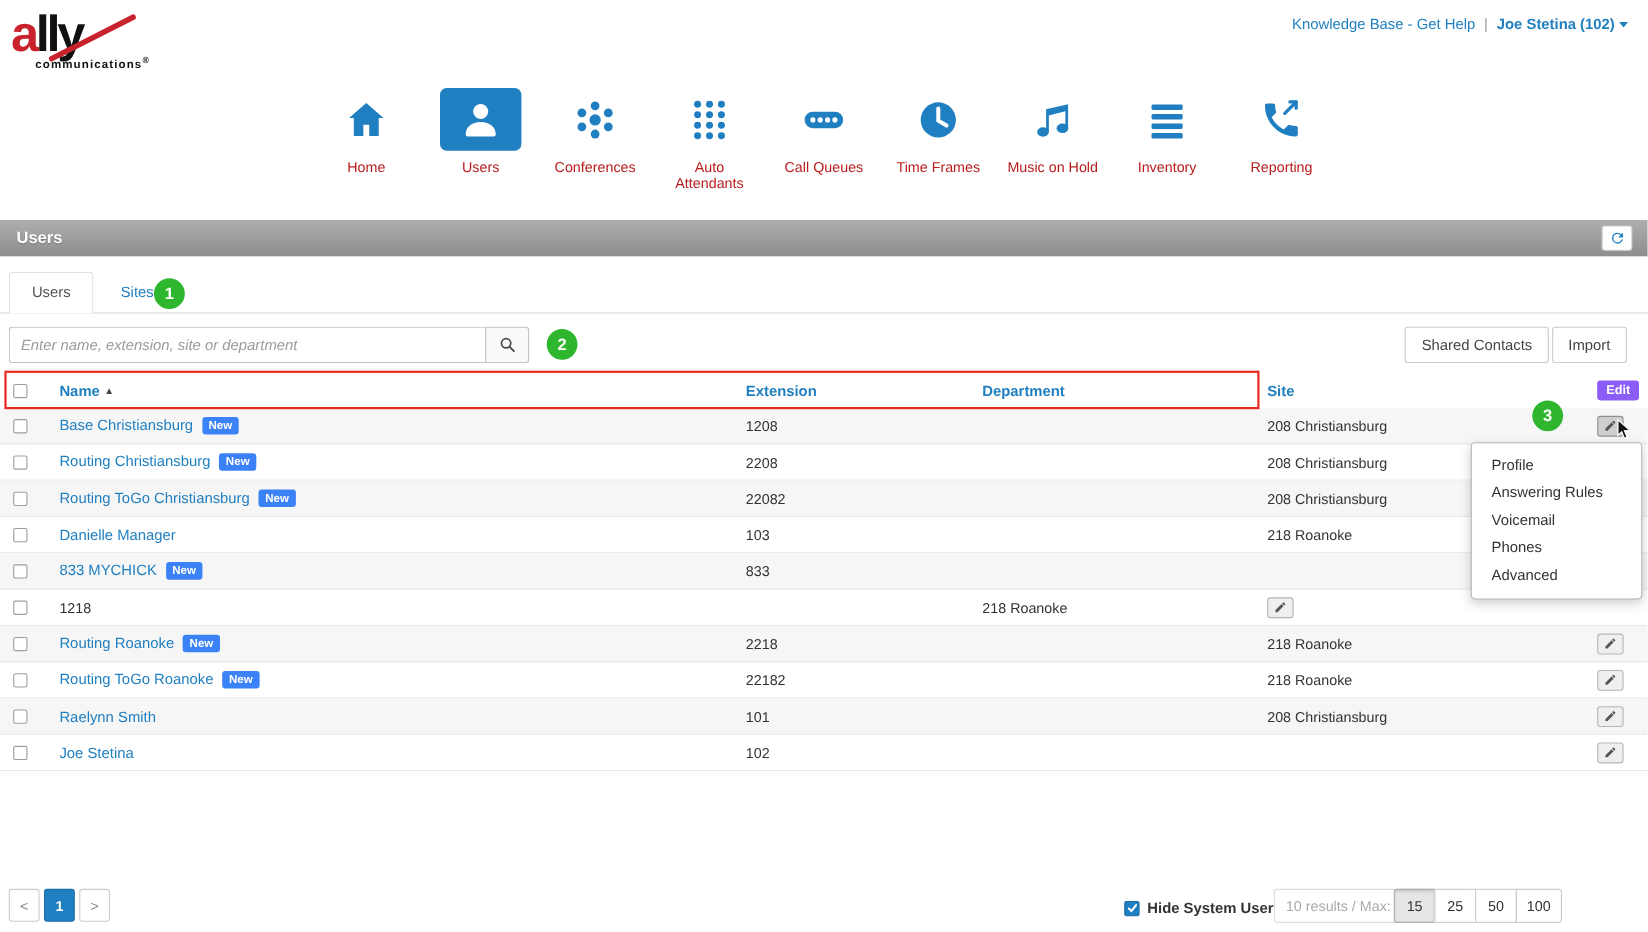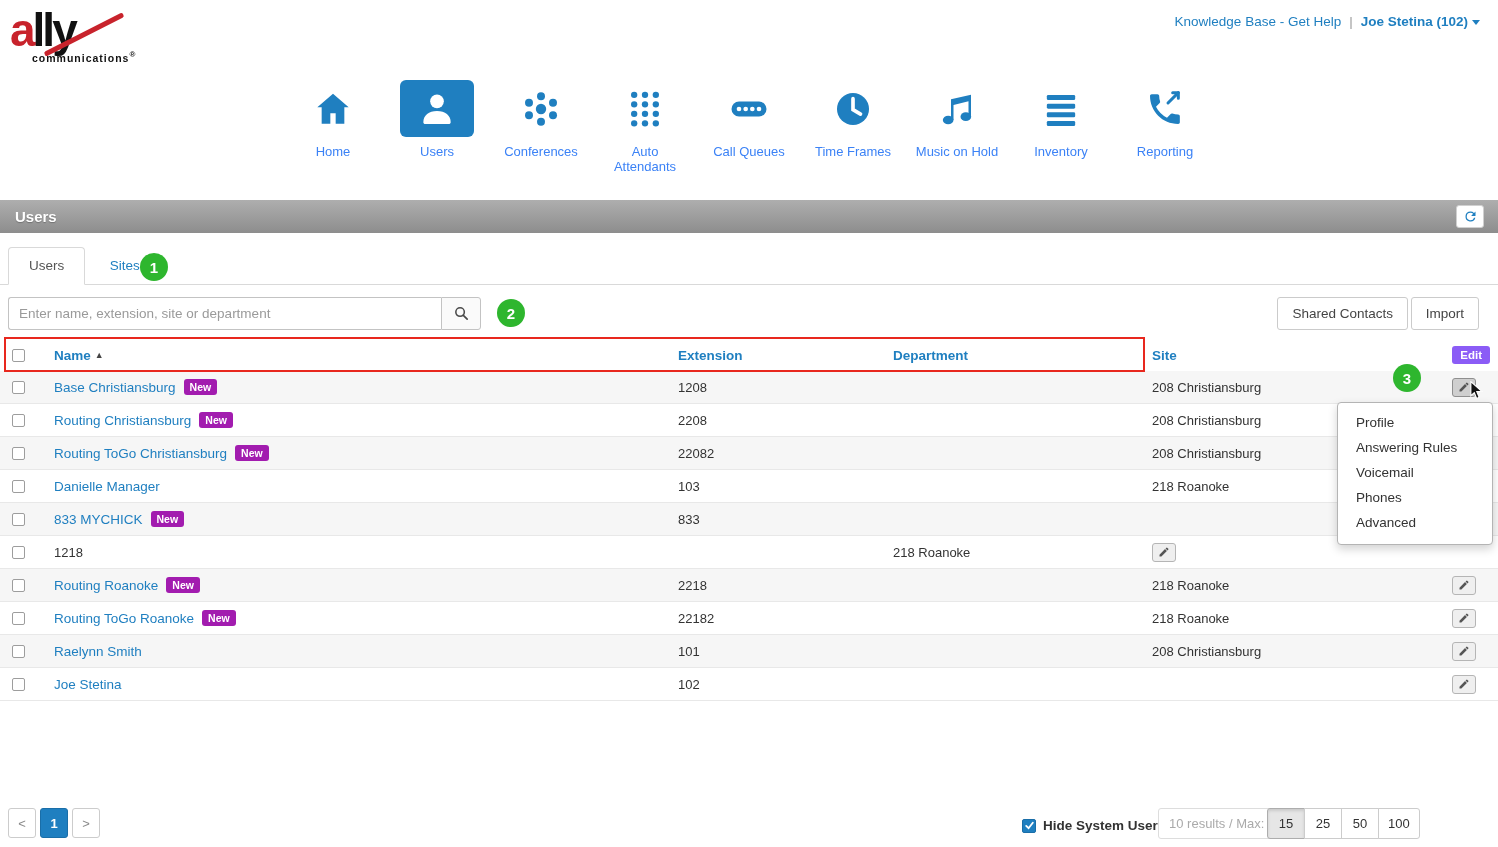--- a/index.html
+++ b/index.html
@@ -19,53 +19,53 @@
   .usermenu { font-weight:bold; color:#1f7fc0; cursor:pointer; }
   .caret-down { display:inline-block; width:0; height:0; border-left:4px solid transparent; border-right:4px solid transparent; border-top:5px solid #1f7fc0; margin-left:4px; vertical-align:1px; }
 
   
   .navbar { position:absolute; left:0; top:80px; width:100%; display:flex; justify-content:center; gap:20px; }
   .nav-item { width:84px; text-align:center; cursor:pointer; }
   .nav-icon-box { width:74px; height:57px; margin:0 auto; border-radius:6px; display:flex; align-items:center; justify-content:center; background:#fff; }
   .nav-icon-box.active { background:#1f7fc0; }
   .nav-icon-box svg { fill:#1f7fc0; }
   .nav-icon-box.active svg { fill:#fff; }
-  .nav-label { margin-top:7px; font-size:13px; color:#3b82f6; line-height:15px; }
+  .nav-label { margin-top:7px; font-size:13px; color:#b91c1c; line-height:15px; }
 
   
   .titlebar { position:absolute; left:0; top:200px; width:100%; height:33px; background:linear-gradient(#aeaeae,#8d8d8d); display:flex; align-items:center; }
   .titlebar-text { color:#fff; font-weight:bold; font-size:15px; margin-left:15px; text-shadow:0 1px 1px rgba(0,0,0,.25); }
   .refresh-btn { position:absolute; right:14px; top:5px; width:28px; height:23px; background:#fff; border:1px solid #d0d0d0; border-radius:3px; display:flex; align-items:center; justify-content:center; cursor:pointer; }
 
   
   .tabbar { position:absolute; left:0; top:247px; width:100%; height:38px; border-bottom:1px solid #d9d9d9; padding-left:8px; }
   .tab { display:inline-block; height:38px; padding:10px 20px; font-size:13.5px; cursor:pointer; }
   .tab.active { background:#fff; border:1px solid #d9d9d9; border-bottom:1px solid #fff; border-radius:4px 4px 0 0; color:#555; position:relative; top:0; }
   .tab.inactive { color:#1f7fc0; }
 
   
   .search-row { position:absolute; left:8px; top:297px; display:flex; }
-  .search-input { width:433px; height:33px; border:1px solid #c3c3c3; border-right:none; border-radius:3px 0 0 3px; padding:0 10px; font-size:13.5px; color:#701a75; font-family:inherit; }
+  .search-input { width:433px; height:33px; border:1px solid #c3c3c3; border-right:none; border-radius:3px 0 0 3px; padding:0 10px; font-size:13.5px; color:#701a75; font-family:inherit;font-style:italic; }
   .search-input::placeholder { color:#9a9a9a; }
   .search-btn { width:40px; height:33px; border:1px solid #c3c3c3; border-radius:0 3px 3px 0; background:#fafafa; display:flex; align-items:center; justify-content:center; cursor:pointer; }
   .btn { height:33px; background:#fff; border:1px solid #cbcbcb; border-radius:3px; font-size:13.5px; color:#444; padding:0 14px; cursor:pointer; font-family:inherit; }
   .shared-btn { position:absolute; right:90px; top:297px; }
   .import-btn { position:absolute; right:19px; top:297px; }
 
   
   .table { position:absolute; left:0; top:339px; width:100%; }
   .trow { display:grid; grid-template-columns:22px 604px 195px 239px auto 46px; align-items:center; padding-left:12px;gap:20px; }
   .thead { height:32px; }
   .thead .th { color:#1f7fc0; font-weight:bold; font-size:13.5px; cursor:pointer; }
   .sort-arrow { color:#444; font-size:9px; margin-left:4px; vertical-align:2px; }
   .tbody-row { height:33px; border-bottom:1px solid #e8e8e8; font-size:13.5px; }
   .tbody-row:nth-child(even) { background:#f6f6f6; }
   .name-link { color:#1f7fc0; text-decoration:none; cursor:pointer; }
   .cell-text { color:#333; font-size:13px; }
-  .badge-new { display:inline-block; background:#a21caf; color:#fff; font-size:10.5px; font-weight:bold; border-radius:3px; padding:2px 6px; margin-left:8px; vertical-align:1px; }
+  .badge-new { display:inline-block; background:#3b82f6; color:#fff; font-size:10.5px; font-weight:bold; border-radius:3px; padding:2px 6px; margin-left:8px; vertical-align:1px; }
   .cb { display:inline-block; width:13px; height:13px; background:#fff; border:1px solid #9d9d9d; border-radius:2px; cursor:pointer; }
   .edit-btn { width:24px; height:19px; background:#efefef; border:1px solid #b5b5b5; border-radius:3px; display:flex; align-items:center; justify-content:center; cursor:pointer; }
   .edit-btn.open { background:#cfcfcf; border-color:#8f8f8f; }
 
   
   .green-badge { position:absolute; width:28px; height:28px; border-radius:50%; background:#2eb62e; color:#fff; font-size:15px; font-weight:bold; display:flex; align-items:center; justify-content:center; z-index:40; }
   .red-box { position:absolute; left:4px; top:337px; width:1141px; height:35px; border:2px solid #e8281e; z-index:10; pointer-events:none; }
   .tooltip-edit { position:absolute; right:8px; top:346px; background:#8b5cf6; color:#fff; font-size:11.5px; font-weight:bold; border-radius:3px; padding:3px 8px; z-index:45; }
 
   

